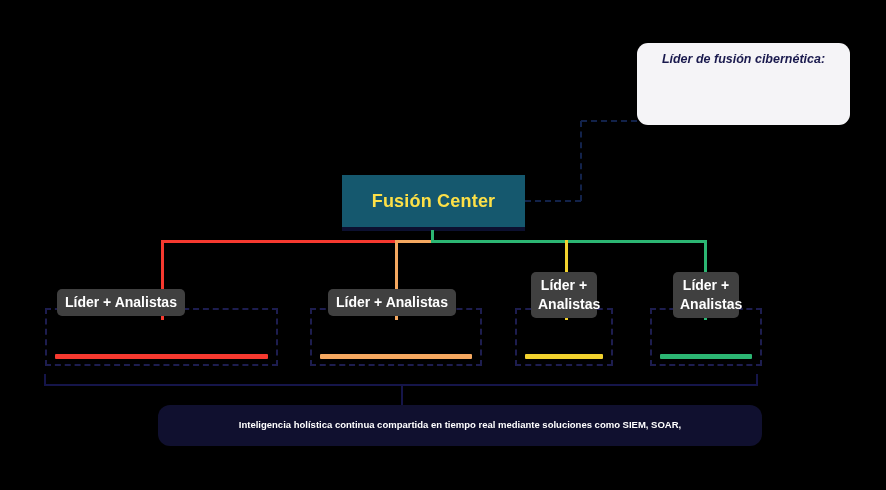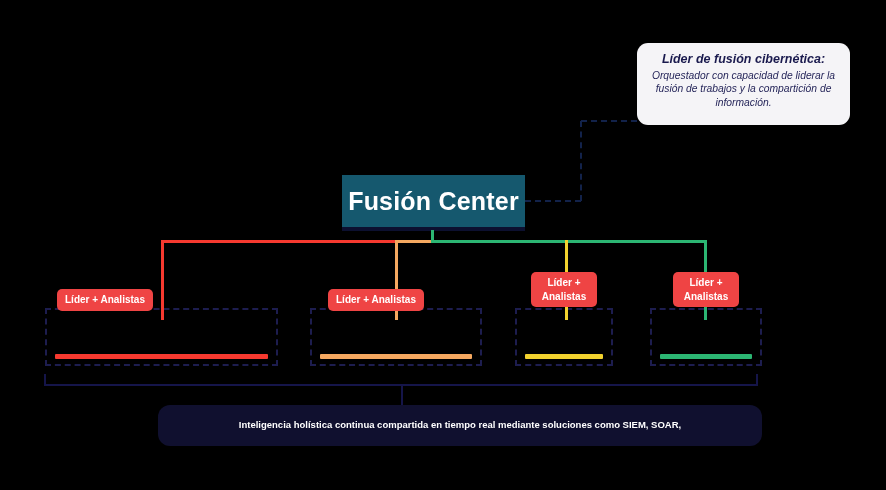--- a/index.html
+++ b/index.html
@@ -16,21 +16,21 @@
   }
   
   .fusion-box {
     position: absolute; left: 342px; top: 175px;
     width: 183px; height: 52px;
     background: #15586e;
     border-bottom: 4px solid #0c1030;
     display: flex; align-items: center; justify-content: center;
   }
   .fusion-box span {
-    color: #ffffff; font-weight: bold; font-size: 25px; letter-spacing: 0.2px;
+    color: #fde047; font-weight: bold; font-size: 18px; letter-spacing: 0.2px;
   }
   
   .callout {
     position: absolute; left: 637px; top: 43px;
     width: 213px; height: 82px; box-sizing: border-box;
     background: #f5f4f7;
     border-radius: 11px;
     padding: 9px 10px;
     text-align: center;
     font-style: italic;
@@ -62,22 +62,22 @@
   .tb-2 { left: 310px; width: 172px; }
   .tb-3 { left: 515px; width: 98px;  }
   .tb-4 { left: 650px; width: 112px; }
   .team-bar {
     position: absolute; left: 8px; right: 8px; bottom: 5px; height: 5px;
     border-radius: 1px;
   }
   
   .team-label {
     position: absolute; z-index: 2;
-    background: #ef4444; color: #fff;
-    font-weight: bold; font-size: 10px; line-height: 1.35;
+    background: #404040; color: #fff;
+    font-weight: bold; font-size: 14px; line-height: 1.35;
     padding: 4px 8px; border-radius: 5px;
     white-space: nowrap;
   }
   .tl-1 { left: 57px;  top: 289px; }
   .tl-2 { left: 328px; top: 289px; }
   .tl-3, .tl-4 {
     top: 272px; white-space: normal; text-align: center;
     width: 52px; padding: 4px 7px;
   }
   .tl-3 { left: 564px; transform: translateX(-50%); }
@@ -103,21 +103,20 @@
 <body>
 
 <div class="stage">
 
   <div class="fusion-box">
     <span>Fusión Center</span>
   </div>
 
   <div class="callout">
     <div class="callout-title">Líder de fusión cibernética:</div>
-    <div class="callout-body">Orquestador con capacidad de liderar la fusión de trabajos y la compartición de información.</div>
   </div>
 
   <div class="nav-conn nc-h1" style="border-color: rgb(18, 34, 74);"></div>
   <div class="nav-conn nc-v" style="border-color: rgb(18, 34, 74);"></div>
   <div class="nav-conn nc-h2" style="border-color: rgb(18, 34, 74);"></div>
 
   <div class="cline stub-center" style="background: rgb(44, 182, 115);"></div>
   <div class="cline seg-red" style="background: rgb(246, 57, 47);"></div>
   <div class="cline seg-orange" style="background: rgb(245, 168, 96);"></div>
   <div class="cline seg-green" style="background: rgb(44, 182, 115);"></div>

